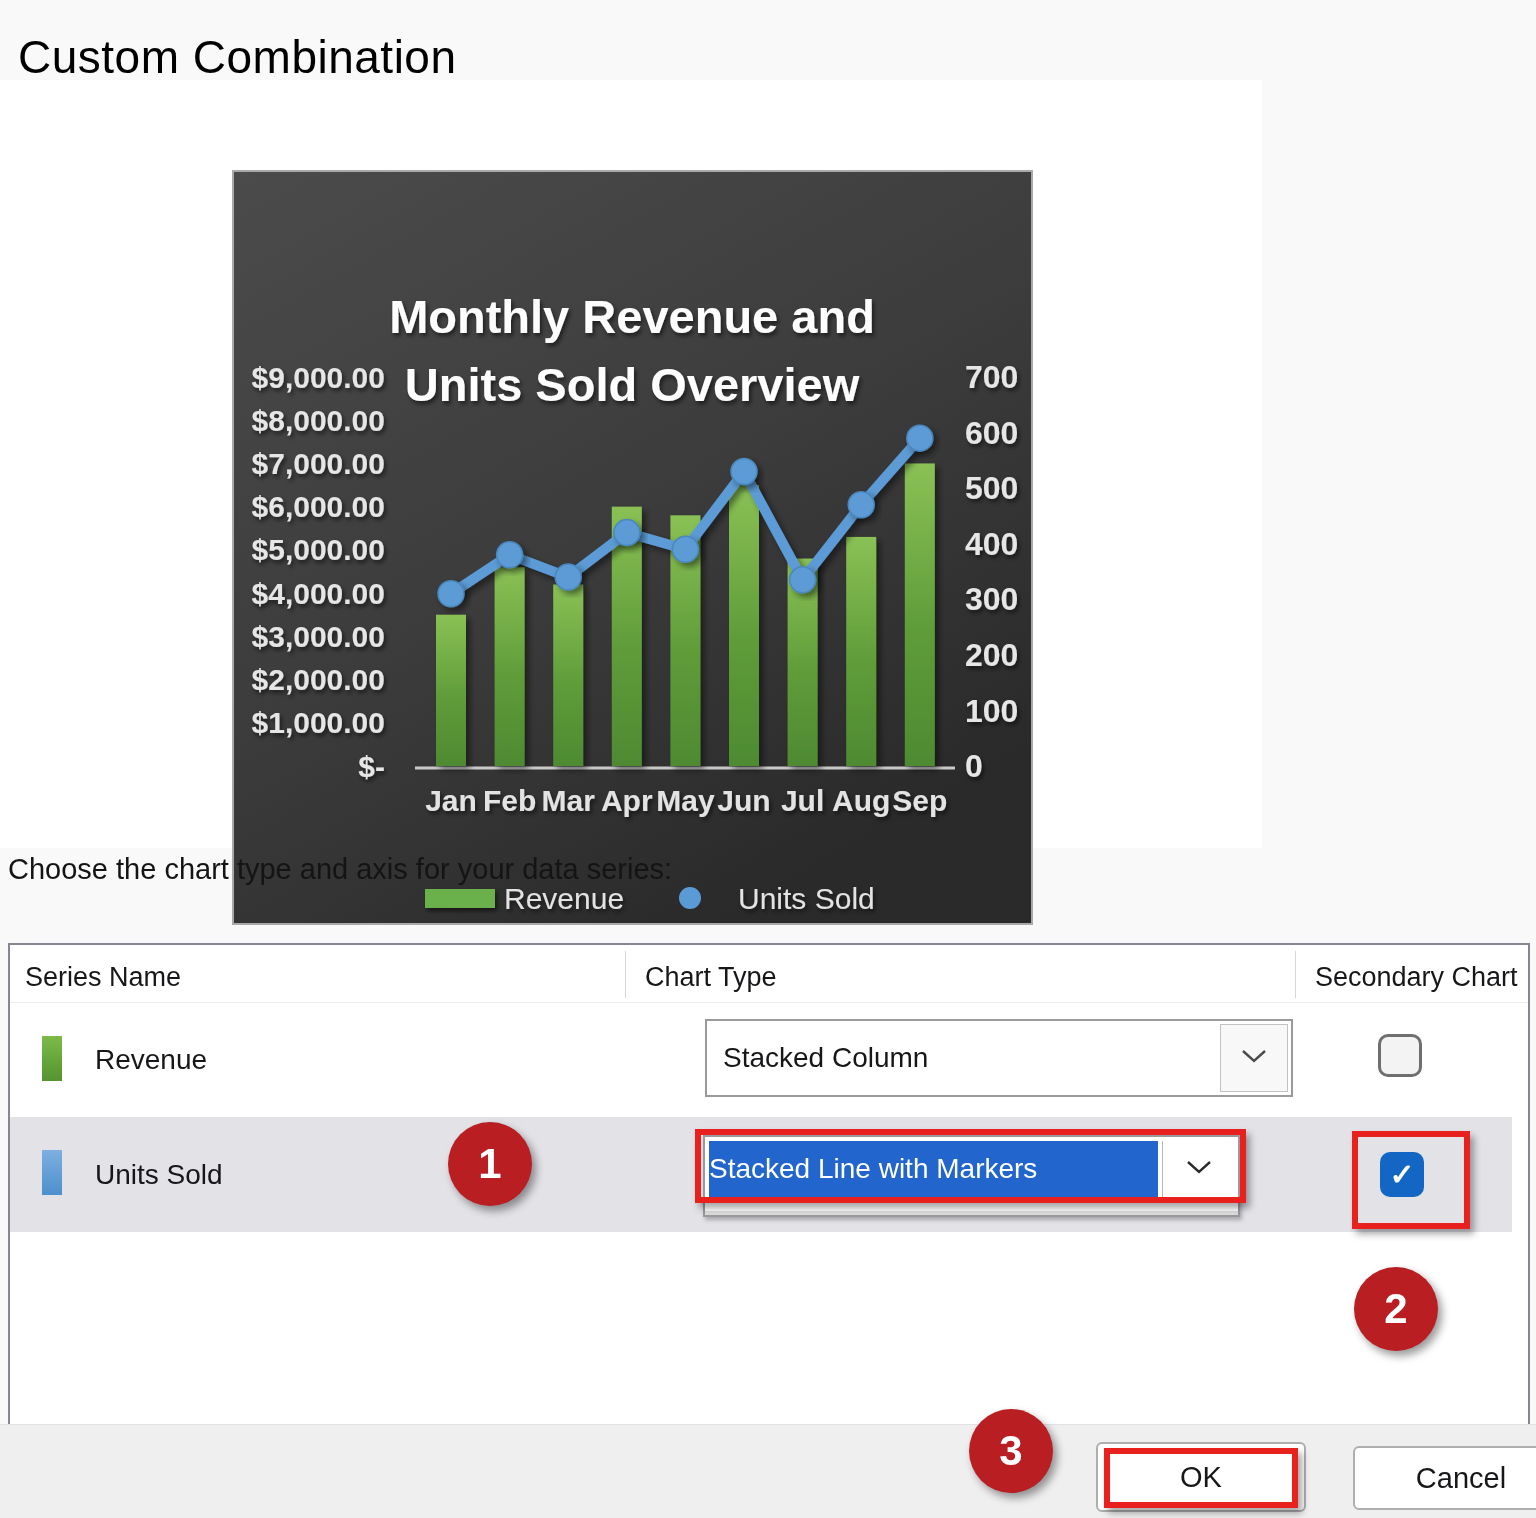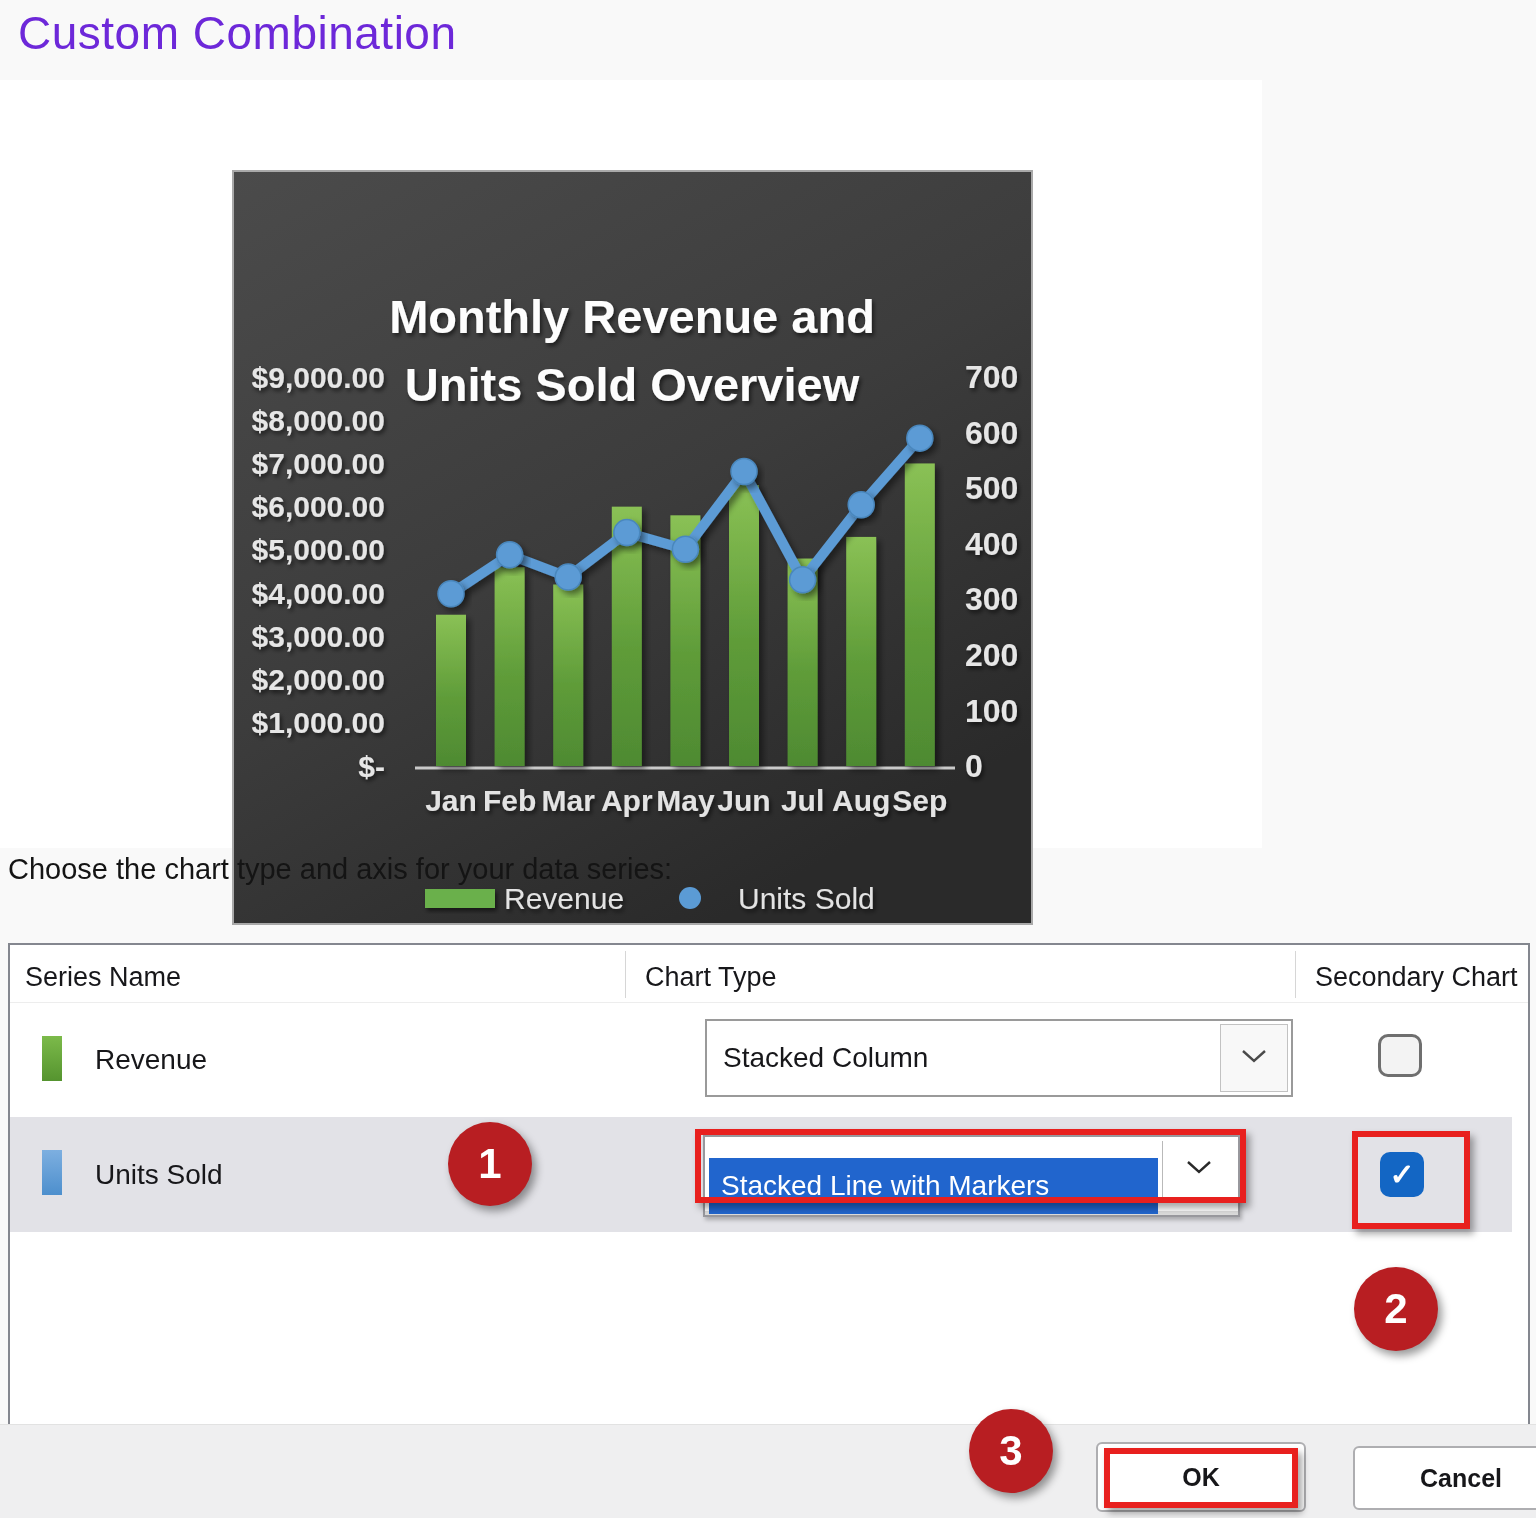--- a/index.html
+++ b/index.html
@@ -1,20 +1,20 @@
 <!DOCTYPE html>
 <html><head>
 <meta charset="utf-8">
 <style>
   * { margin:0; padding:0; box-sizing:border-box; }
   html,body { background:#f9f9f9; }
   body { font-family:"Liberation Sans", sans-serif; }
   .page { position:relative; width:1536px; height:1518px; background:#f9f9f9; overflow:hidden; }
 
-  .dialog-title { position:absolute; left:18px; top:6px; font-size:46px; color:#6d28d9; letter-spacing:0.5px; }
+  .dialog-title { position:absolute; left:18px; top:30px; font-size:46px; color:#000000; letter-spacing:0.5px; }
 
   .preview-panel { position:absolute; left:0; top:80px; width:1262px; height:768px; background:#ffffff; }
   .chart-wrap { position:absolute; left:232px; top:90px; width:801px; height:755px; }
   .chart-wrap svg { display:block; width:801px; height:755px; }
 
   .instruction { position:absolute; left:8px; top:853px; font-size:29px; color:#141414;text-align:right; }
 
   .series-table { position:absolute; left:8px; top:904px; width:1522px; height:488px;
                   background:#ffffff; border:2px solid #84878f; border-bottom-width:3px;margin-top:39px; }
   .hdr-label { position:absolute; top:17px; font-size:27px; color:#17171a; white-space:nowrap; }
@@ -31,22 +31,22 @@
 
   .combo { position:absolute; left:695px; top:16px; width:588px; height:78px;
            background:#fff; border:2px solid #9a9a9a; }
   .combo-value { position:absolute; left:16px; top:0; height:100%; display:flex; align-items:center;
                  font-size:28px; color:#17171a; white-space:nowrap; }
   .combo-chev { position:absolute; right:3px; top:3px; bottom:3px; width:68px; background:#f8f8f8;
                 border:1px solid #c2c2c2; display:flex; align-items:center; justify-content:center; }
 
   .combo-sel { position:absolute; left:693px; top:190px; width:537px; height:82px;
                background:#fff; border:2px solid #98989d; box-shadow: inset 0 -4px 0 #dcdcdc, 2px 3px 4px rgba(0,0,0,.25); }
-  .combo-sel-fill { position:absolute; left:4px; top:21px; right:80px; height:56px; background:#2165cd;
-                    display:flex; align-items:center; padding-left:12px; font-size:28px; color:#ffffff; white-space:nowrap; }
+  .combo-sel-fill { position:absolute; left:4px; top:4px; right:80px; height:56px; background:#2165cd;
+                    display:flex; align-items:center; padding-left:0; font-size:28px; color:#ffffff; white-space:nowrap; }
   .combo-sel-chev { position:absolute; right:4px; top:4px; width:72px; height:56px; background:#ffffff;
                     border-left:1px solid #b9b9b9; display:flex; align-items:center; justify-content:center; }
 
   .checkbox { position:absolute; border-radius:10px; }
   .cb-off { left:1368px; top:31px; width:44px; height:43px; background:#f3f3f3; border:3px solid #6f6f6f; }
   .cb-on  { left:1370px; top:207px; width:44px; height:45px; background:#1366c4; color:#fff;
             display:flex; align-items:center; justify-content:center; font-size:30px; font-weight:bold; }
 
   .red-box { position:absolute; border:6px solid #e8201e; box-shadow:4px 5px 7px rgba(0,0,0,.35); z-index:6; pointer-events:none; }
   .red-box-combo { left:685px; top:184px; width:551px; height:74px; }
@@ -56,21 +56,21 @@
   .ann-circle { position:absolute; width:84px; height:84px; border-radius:50%; background:#b81e22;
                 color:#ffffff; display:flex; align-items:center; justify-content:center;
                 font-size:42px; font-weight:bold; box-shadow:4px 5px 8px rgba(0,0,0,.4); z-index:7; }
   .circle-1 { left:438px; top:177px; }
   .circle-2 { left:1344px; top:322px; }
   .circle-3 { left:969px; top:1409px; }
 
   .footer { position:absolute; left:0; top:1424px; width:1536px; height:94px; background:#efeff0;
             border-top:1px solid #e2e2e2; }
   .btn { position:absolute; background:#ffffff; border:2px solid #aeaeb1; border-radius:6px;
-         display:flex; align-items:center; justify-content:center; font-size:25px; color:#17171a; cursor:default;font-weight:bold; }
+         display:flex; align-items:center; justify-content:center; font-size:29px; color:#17171a; cursor:default; }
   .btn-ok { left:1096px; top:1442px; width:210px; height:70px; }
   .btn-cancel { left:1353px; top:1446px; width:216px; height:64px; }
 </style>
 </head>
 <body>
 
 <div class="page">
 
   <div class="dialog-title">Custom Combination</div>
 

